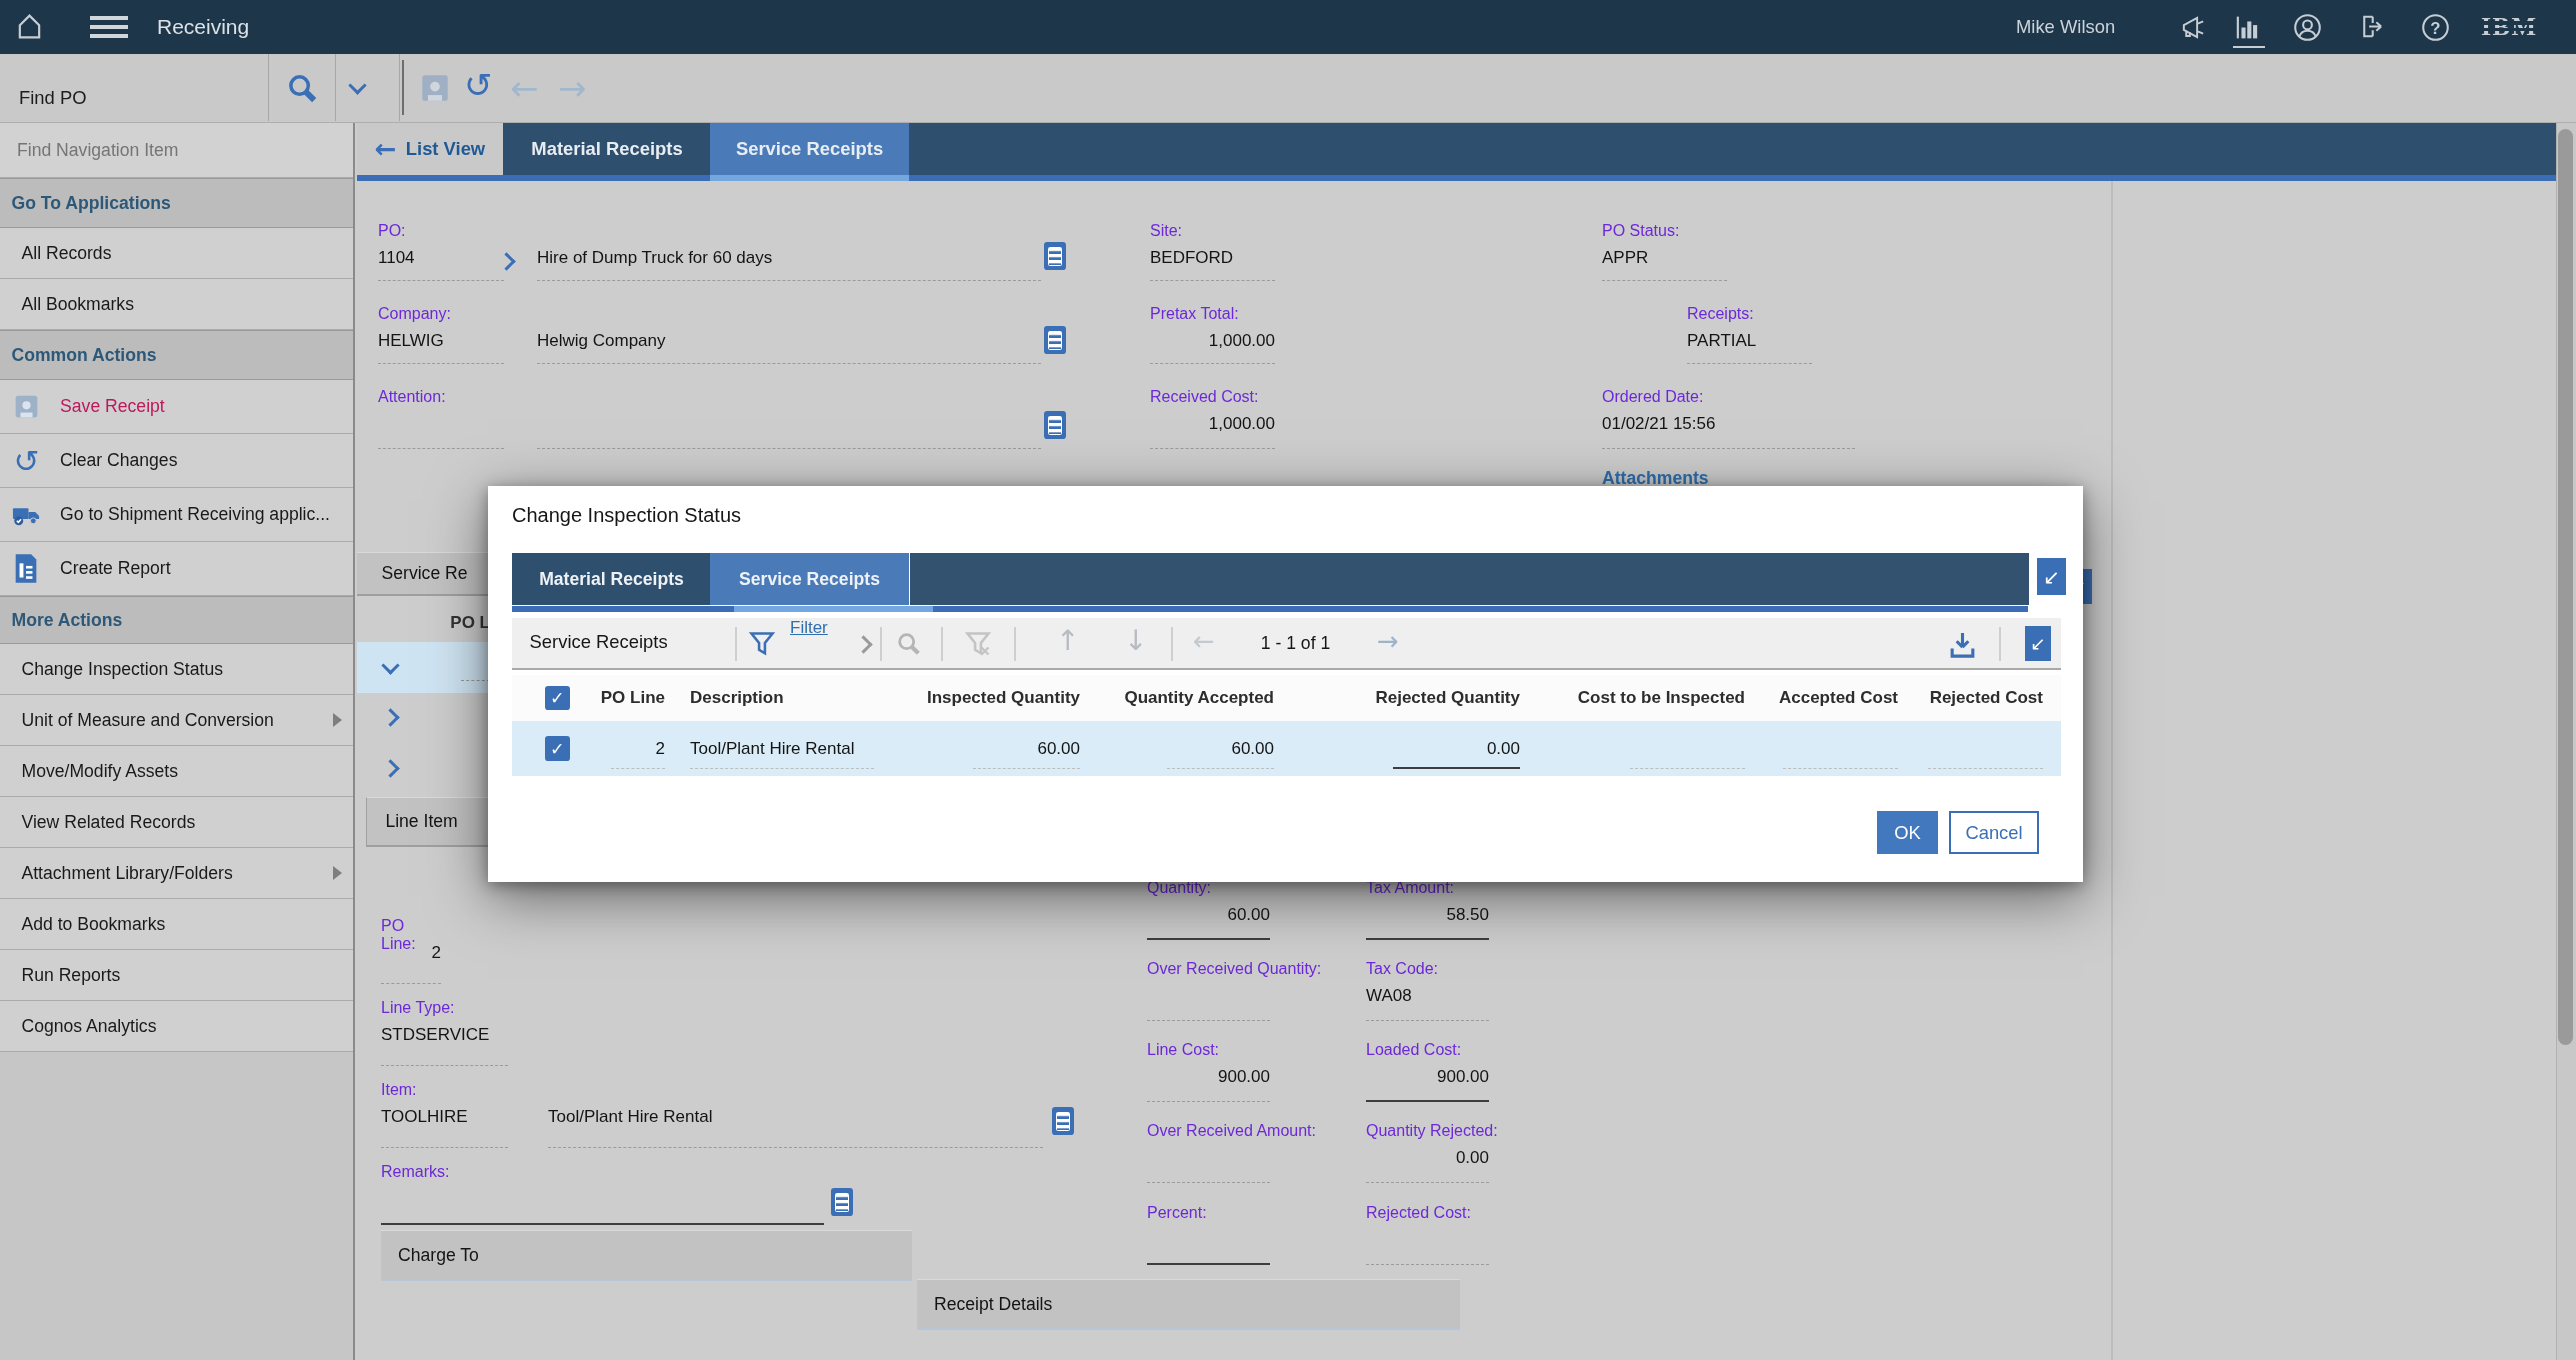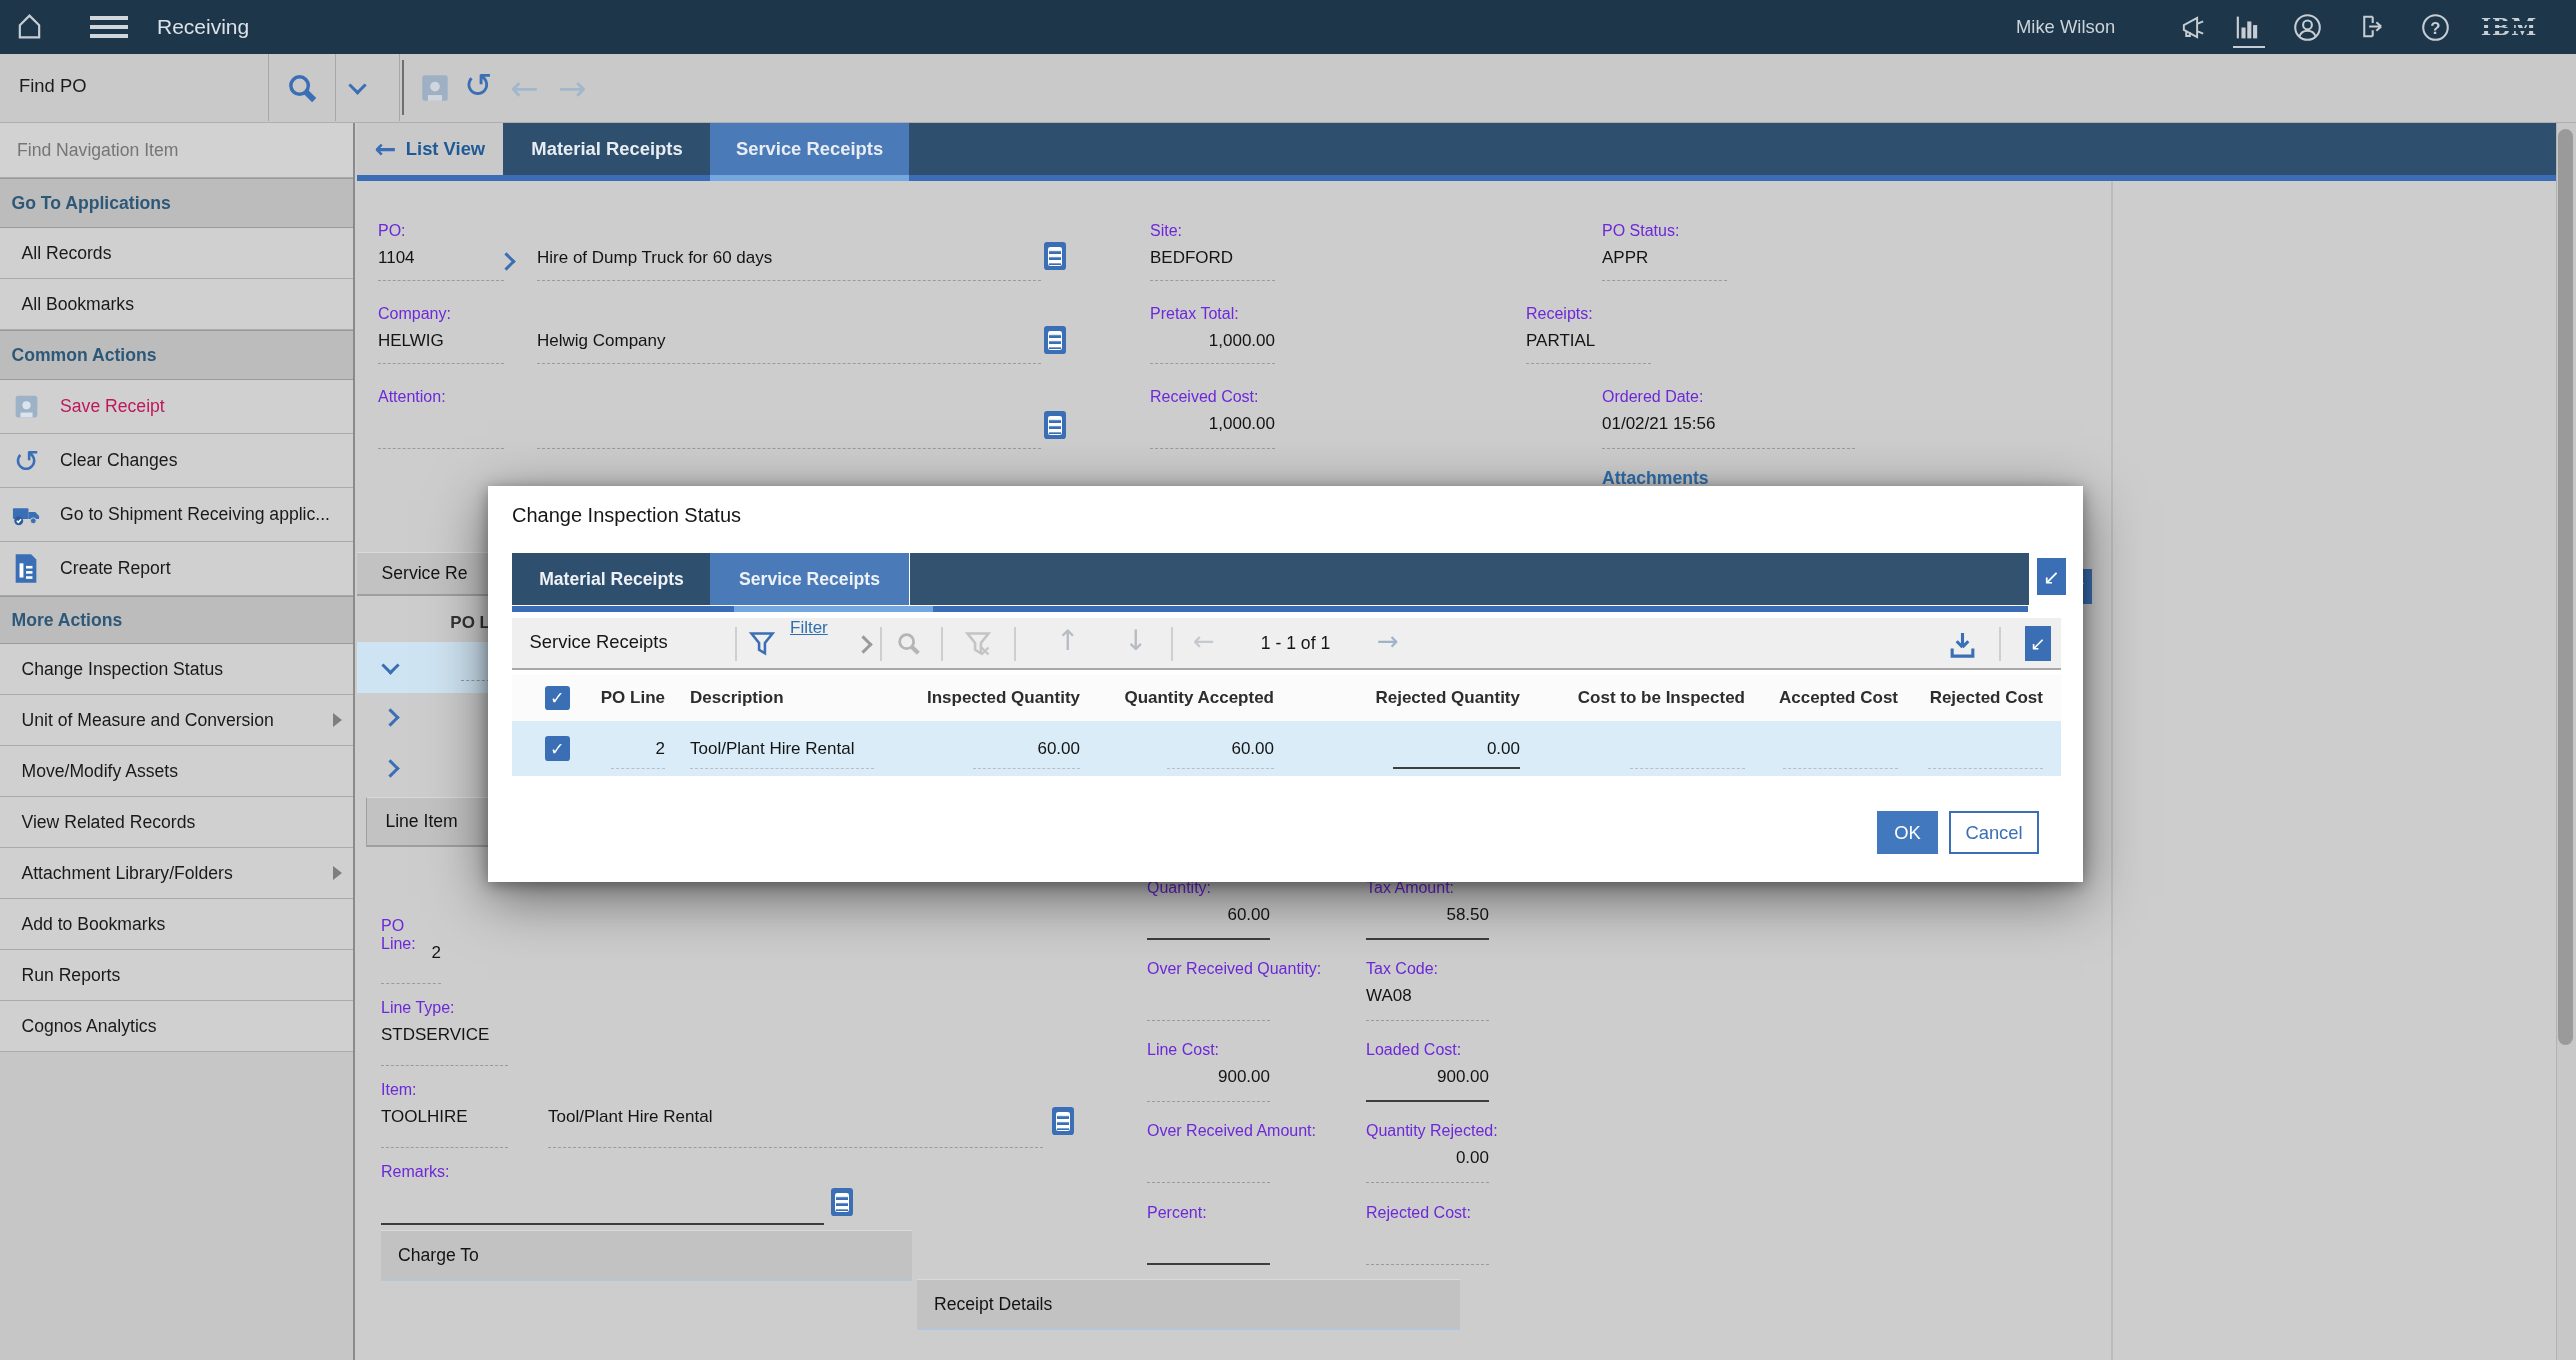--- a/index.html
+++ b/index.html
@@ -4,21 +4,21 @@
 <style>
   html,body{margin:0;padding:0;}
   body{width:2576px;height:1360px;position:relative;overflow:hidden;
        font-family:"Liberation Sans",sans-serif;background:#cdcdcd;}
   .abs{position:absolute;}
   
   #topbar{left:0;top:0;width:2576px;height:54px;background:#1d3649;}
   #topbar .ttl{color:#dde2e7;font-size:21px;}
   
   #findbar{left:0;top:54px;width:2576px;height:69px;background:#c9c9c9;border-bottom:1.5px solid #aeaeae;box-sizing:border-box;}
-  #findbar input{background:transparent;border:none;outline:none;font-family:inherit;font-size:18.4px;color:#1c1c1c;width:230px;}
+  #findbar input{background:transparent;border:none;outline:none;font-family:inherit;font-size:18.4px;color:#1c1c1c;width:230px;margin-top:12px;}
   .fb-cell{position:absolute;top:0;height:67px;border-left:0.8px solid #a6a6a6;}
   .fb-sep{position:absolute;top:6.1px;width:2.3px;height:55px;background:#6e6e6e;}
   .uni{font-family:"DejaVu Sans",sans-serif;}
   
   #sidebar{left:0;top:123px;width:355px;height:1237px;background:#c6c6c6;border-right:2.3px solid #8a8a8a;box-sizing:border-box;}
   .side-row{position:relative;box-sizing:border-box;background:#d0d0d0;border-bottom:0.8px solid #aaaaaa;display:flex;align-items:center;font-size:17.6px;color:#1a1a1a;}
   .side-hdr{background:#bcbcbc;border-top:0.8px solid #9a9a9a;border-bottom:0.8px solid #9a9a9a;color:#2d5878;font-weight:bold;padding-left:11.5px;}
   .side-plain{padding-left:21.5px;}
   .side-icon{width:31px;margin-left:10.7px;margin-right:18.4px;display:flex;justify-content:center;align-items:center;}
   .side-sub{position:absolute;right:10.7px;width:0;height:0;border-left:9.2px solid #7e7e7e;border-top:7px solid transparent;border-bottom:7px solid transparent;}
@@ -288,21 +288,21 @@
 </div>
 <div class="abs" style="left:1150px;top:388px;width:125px">
   <div class="lbl">Received Cost:</div>
   <div class="vrow r45 dash num"><span>1,000.00</span></div>
 </div>
 
 <div class="abs" style="left:1602px;top:222px;width:125px">
   <div class="lbl">PO Status:</div>
   <div class="vrow r43 dash"><span>APPR</span></div>
 </div>
-<div class="abs" style="left:1526px;top:305px;width:125px">
+<div class="abs" style="left:1687px;top:305px;width:125px">
   <div class="lbl">Receipts:</div>
   <div class="vrow r43 dash"><span>PARTIAL</span></div>
 </div>
 <div class="abs" style="left:1602px;top:388px;width:253px">
   <div class="lbl">Ordered Date:</div>
   <div class="vrow r45 dash"><span>01/02/21 15:56</span></div>
 </div>
 <div class="abs" style="left:1602px;top:468px;font-size:17.6px;font-weight:600;color:#2f6fae">Attachments</div>
 
 <div class="barhdr" style="left:357px;top:552px;width:134px;height:44px;padding-left:24.5px;overflow:hidden;white-space:nowrap">

